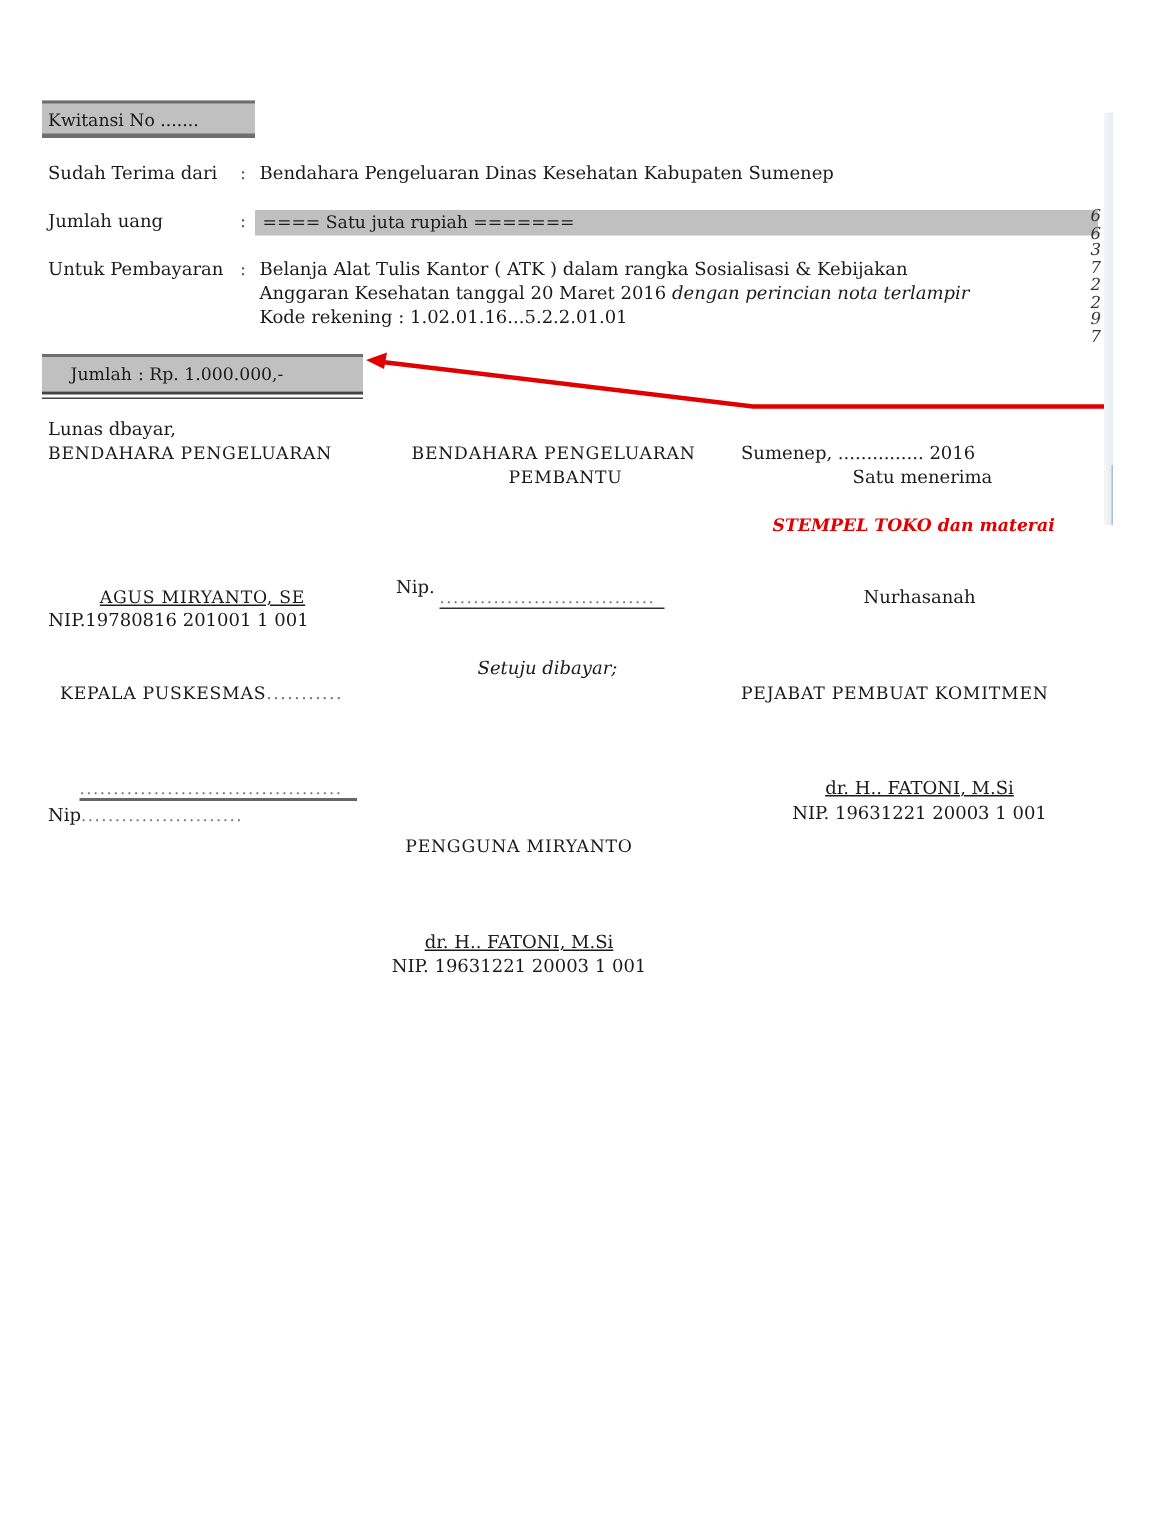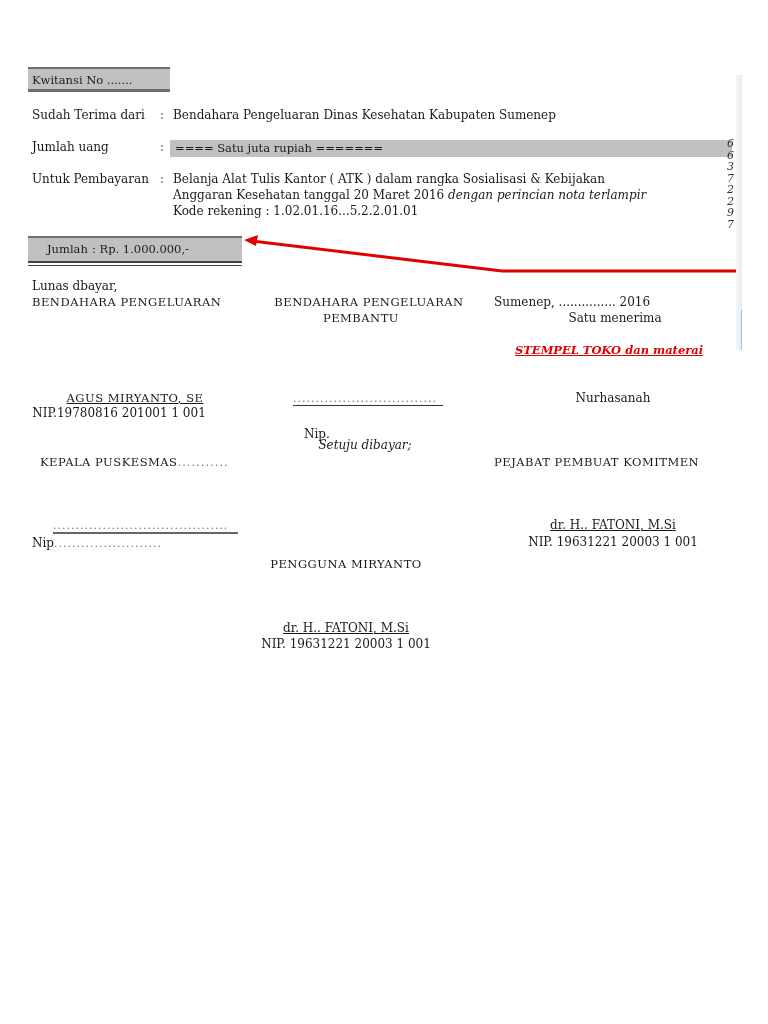--- a/index.html
+++ b/index.html
@@ -34,21 +34,21 @@
     }
     .jumlah-box .dbl {
       position: absolute; left: 0; right: 0; bottom: -2px; height: 5px;
       border-top: 2px solid #444; border-bottom: 1px solid #444;
       background: #fff;
       box-sizing: border-box;
     }
     .jumlah-box span { position: absolute; top: 4px; font-size: 11.5px; }
     .caps { letter-spacing: 0.5px; font-size: 11.5px; }
     .u { text-decoration: underline; }
-    .red-italic { color: #e00000; font-style: italic; font-weight: bold; font-size: 11.5px; text-decoration: underline; }
+    .red-italic { color: #e00000; font-style: italic; font-weight: bold; font-size: 11.5px; }
     .italic { font-style: italic; }
     .center { text-align: center; }
     .dotline {
       border-bottom: 1px solid #333;
       color: #777;
       font-size: 11px;
       letter-spacing: 1px;
     }
     .right-edge {
       position: absolute; left: 736px; top: 75px; width: 6px; height: 275px;
@@ -106,32 +106,32 @@
 7
 2
 2
 9
 7</div>
 
 <div class="abs" style="left:32px; top:279px;">Lunas dbayar,</div>
 
 <div class="abs caps" style="left:32px; top:295px;">BENDAHARA PENGELUARAN</div>
 <div class="abs caps center" style="left:258px; top:295px; width:222px;">BENDAHARA PENGELUARAN</div>
-<div class="abs caps center" style="left:250px; top:311px; width:222px;">PEMBANTU</div>
+<div class="abs caps center" style="left:266px; top:311px; width:222px;">PEMBANTU</div>
 
 <div class="abs" style="left:494px; top:295px;">Sumenep, ............... 2016</div>
 <div class="abs center" style="left:540px; top:311px; width:150px;">Satu menerima</div>
 
 <div class="abs red-italic" style="left:515px; top:343px;"><span>STEMPEL TOKO</span><span style="font-weight:bold;">  dan materai</span></div>
 
 <div class="abs center u caps" style="left:20px; top:391px; width:230px;">AGUS MIRYANTO, SE</div>
 <div class="abs center" style="left:4px; top:406px; width:230px;">NIP.19780816 201001 1 001</div>
 
 <div class="abs dotline" style="left:293px; top:392px; width:150px; overflow:hidden;">................................</div>
-<div class="abs" style="left:264px; top:427px;margin-left:40px;">Nip.</div>
+<div class="abs" style="left:264px; top:384px;">Nip.</div>
 
 <div class="abs center" style="left:540px; top:391px; width:146px;">Nurhasanah</div>
 
 <div class="abs italic center" style="left:300px; top:438px; width:130px;">Setuju dibayar;</div>
 
 <div class="abs caps" style="left:40px; top:455px;"><span>KEPALA PUSKESMAS</span><span style="color:#777; letter-spacing:1px;">...........</span></div>
 <div class="abs caps" style="left:494px; top:455px;">PEJABAT PEMBUAT KOMITMEN</div>
 
 <div class="abs dotline" style="left:53px; top:519px; width:185px; overflow:hidden; border-bottom:2px solid #666;">.......................................</div>
 <div class="abs" style="left:32px; top:536px;"><span>Nip</span><span style="color:#777; letter-spacing:1px; font-size:11px;">........................</span></div>

